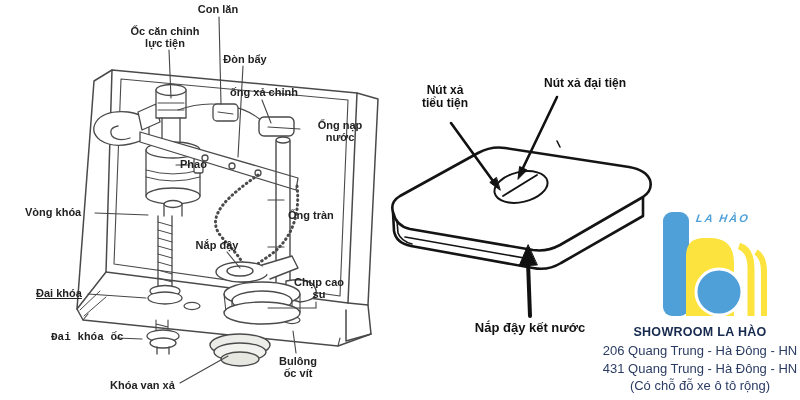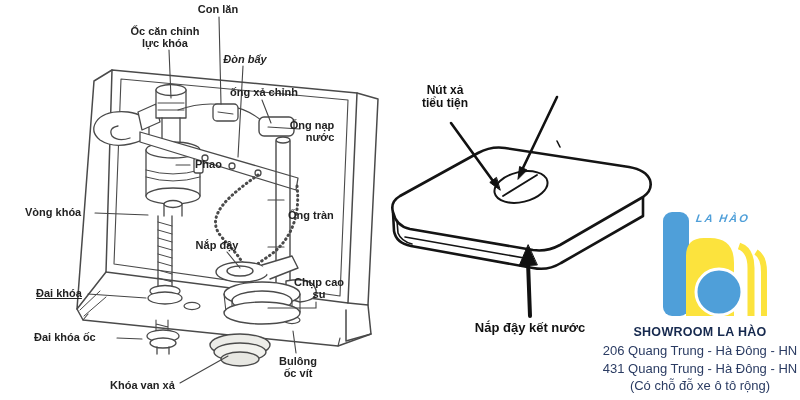--- a/index.html
+++ b/index.html
@@ -139,39 +139,40 @@
       <polygon points="500,190 489.8,182.4 496.2,177.6" stroke-width="1"></polygon>
       <path d="M557 97 L522 170" stroke-width="2.6" fill="none"></path>
       <polygon points="518,179 519.6,166.5 526.8,169.9" stroke-width="1"></polygon>
       <path d="M530 316 L528 262" stroke-width="4" fill="none"></path>
       <polygon points="528,245 519,266 537,265" stroke-width="1"></polygon>
     </g>
   </svg>
 
   <div class="lbl lft c" style="left:218px;top:3px;">Con lăn</div>
   <div class="lbl lft c" style="left:165px;top:25px;">Ốc căn chỉnh
-lực khóa</div>
-  <div class="lbl lft c" style="left:245px;top:53px;font-style:italic;">Đòn bẩy</div>
+lực tiện</div>
+  <div class="lbl lft c" style="left:245px;top:53px;">Đòn bẩy</div>
   <div class="lbl lft c" style="left:264px;top:86px;">ống xả chỉnh</div>
-  <div class="lbl lft c" style="left:312px;top:119px;text-align:right;">Ống nạp
+  <div class="lbl lft c" style="left:340px;top:119px;">Ống nạp
 nước</div>
-  <div class="lbl lft" style="left:195px;top:158px;">Phao</div>
+  <div class="lbl lft" style="left:180px;top:158px;">Phao</div>
   <div class="lbl lft" style="left:25px;top:206px;">Vòng khóa</div>
   <div class="lbl lft" style="left:288px;top:209px;">Ống tràn</div>
   <div class="lbl lft c" style="left:217px;top:239px;">Nắp đậy</div>
   <div class="lbl lft" style="left:36px;top:287px;text-decoration:underline;">Đai khóa</div>
   <div class="lbl lft c" style="left:319px;top:276px;text-align:center;">Chụp cao
 su</div>
-  <div class="lbl lft" style="left:34px;top:331px;">Đai khóa ốc</div>
+  <div class="lbl lft" style="left:51px;top:331px;font-family:Liberation Mono, monospace;">Đai khóa ốc</div>
   <div class="lbl lft c" style="left:298px;top:355px;">Bulông
 ốc vít</div>
   <div class="lbl lft" style="left:110px;top:379px;">Khóa van xả</div>
 
   <div class="lbl rgt c" style="left:445px;top:84px;">Nút xả
 tiểu tiện</div>
+  <div class="lbl rgt c" style="left:585px;top:77px;">Nút xả đại tiện</div>
   <div class="lbl rgt-big lbl c" style="left:530px;top:321px;">Nắp đậy kết nước</div>
 
   <svg class="layer" width="800" height="400" viewBox="0 0 800 400">
     <rect x="663" y="212" width="26" height="104" rx="9" class="logo-blue"></rect>
     <path d="M686 316 L686 256 Q686 238 704 238 L710 238 Q734 238 734 263 L734 316 Z" class="logo-yellow"></path>
     <path d="M739 246 Q751 250 751 268 L751 316" fill="none" stroke-width="7" class="logo-yellow-stroke"></path>
     <path d="M756 252 Q764 257 764 272 L764 316" fill="none" stroke-width="6" class="logo-yellow-stroke"></path>
     <circle cx="719" cy="292" r="23" class="logo-blue" stroke="#ffffff" stroke-width="3"></circle>
   </svg>
   <div class="logo-text" style="left:696px;top:212px;">LA HÀO</div>

